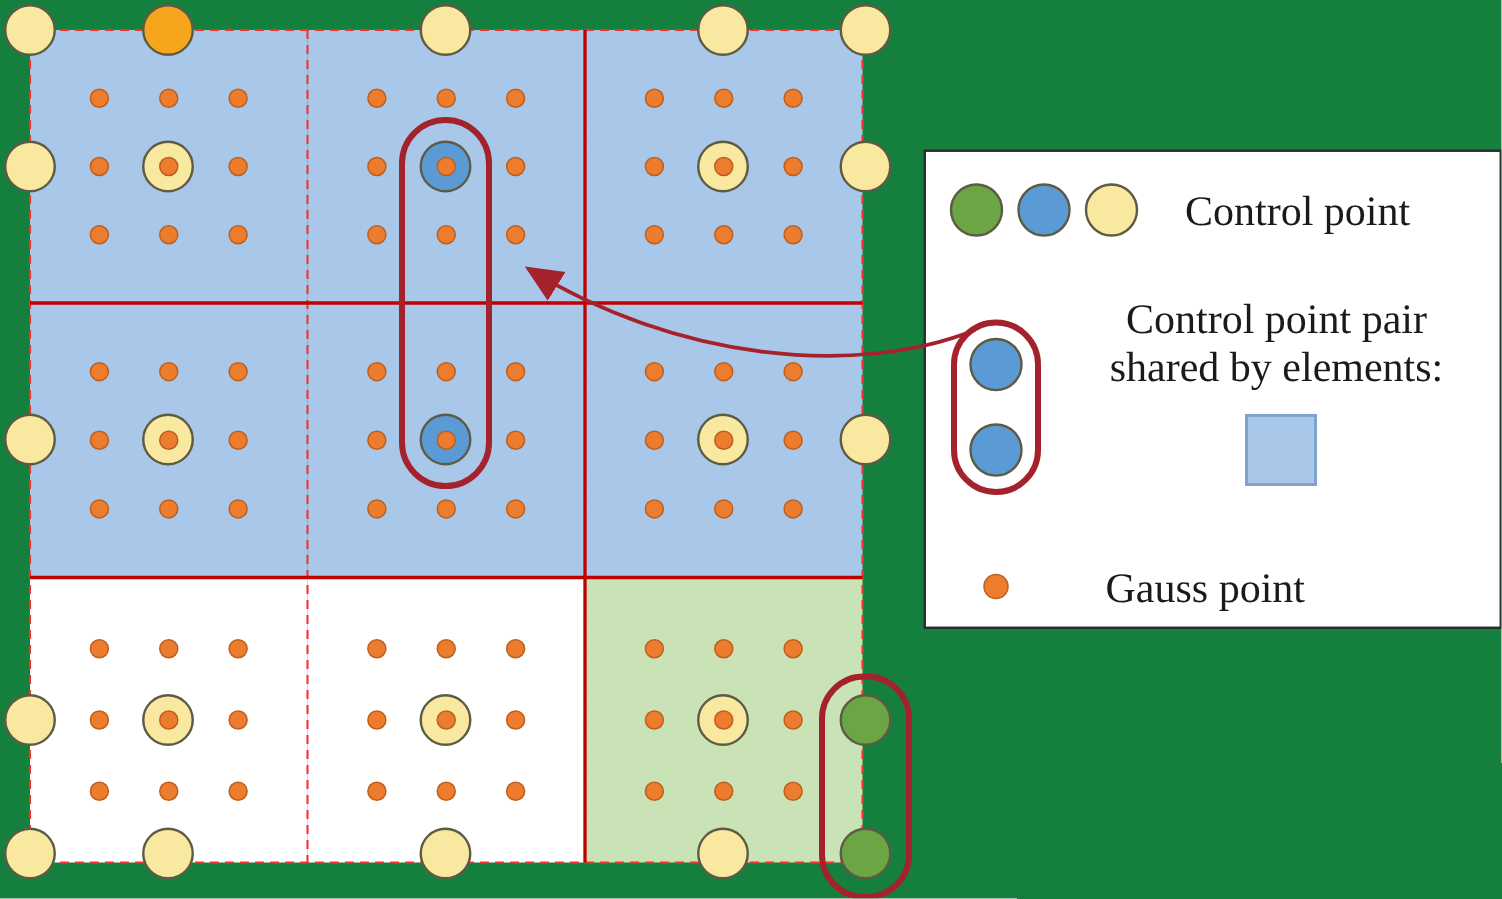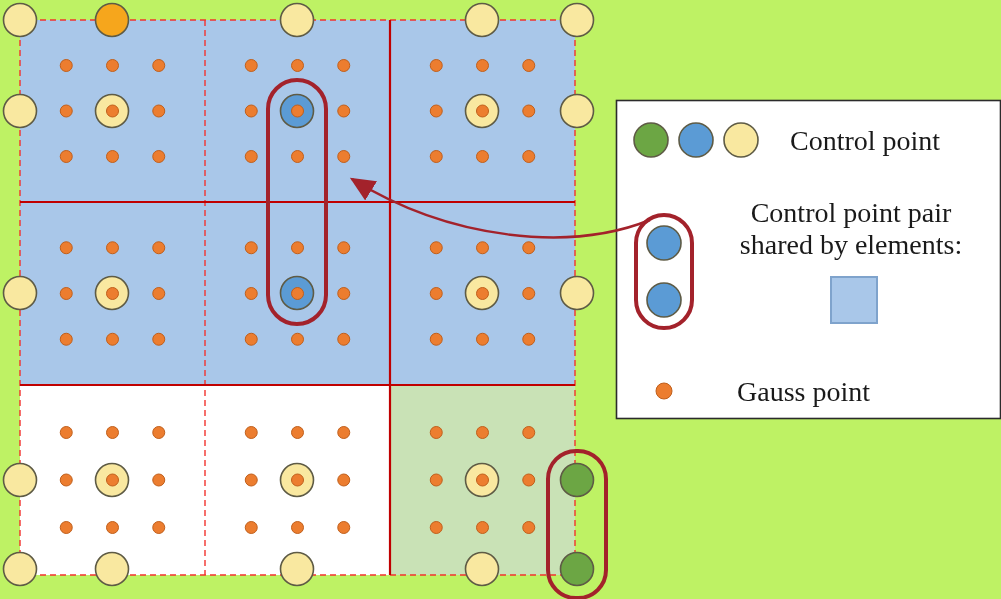--- a/index.html
+++ b/index.html
@@ -1,16 +1,16 @@
 <!DOCTYPE html>
 <html><head>
 <meta charset="utf-8">
 <style>
   html,body{margin:0;padding:0;background:#ffffff;}
-  .stage{position:relative;width:1001px;height:599px;background:#bef264;overflow:hidden;}
+  .stage{position:relative;width:1001px;height:599px;background:#15803d;overflow:hidden;}
   svg{position:absolute;left:0;top:0;}
   text{font-family:"Liberation Serif", serif;font-size:28px;fill:#1a1a1a;}
   .legend-bg{fill:#ffffff;stroke:#2b2b2b;stroke-width:1.6;}
   .cp{stroke:#5E5B45;stroke-width:1.6;}
   .capsule{fill:none;stroke:#A3222B;stroke-width:4;}
   .arrow{fill:none;stroke:#A3222B;stroke-width:2.5;}
   .gauss{fill:#EC7D2F;stroke:#C05F1B;stroke-width:1;}
   .swatch{stroke:#7FA3CC;stroke-width:2;}
 </style>
 </head>

